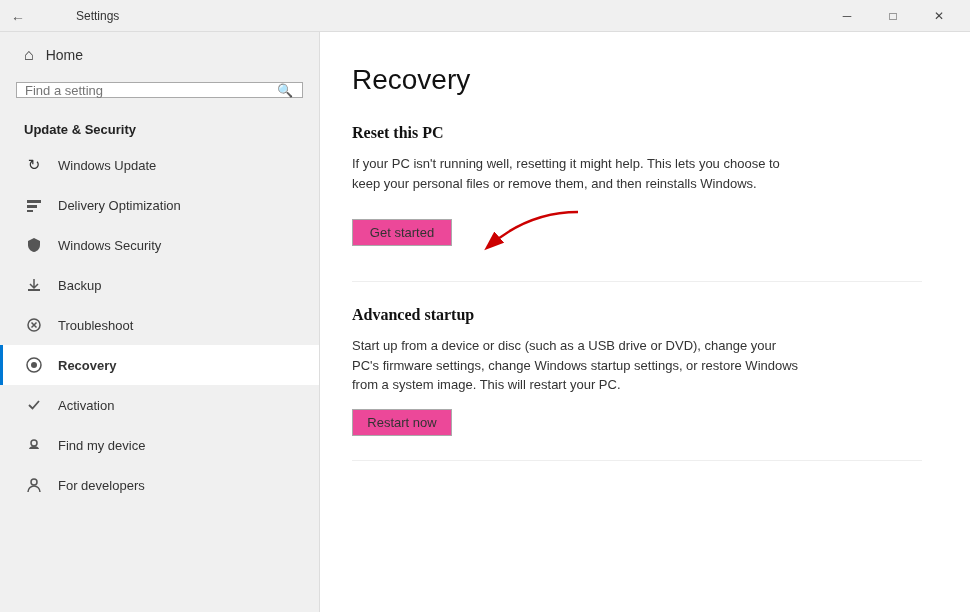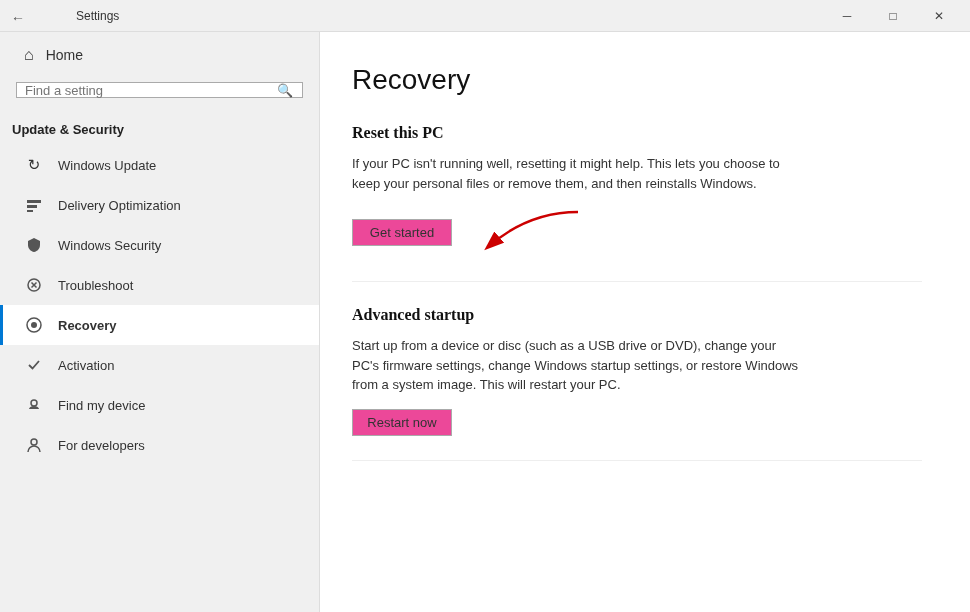--- a/index.html
+++ b/index.html
@@ -103,21 +103,21 @@
       color: #333;
     }
     .search-box .search-icon {
       color: #555;
       font-size: 13px;
     }
     .sidebar-section-title {
       font-size: 13px;
       font-weight: 700;
       color: #222;
-      padding: 8px 24px 8px 12px;
+      padding: 8px 24px 8px 24px;
       margin-top: 4px;
     }
     .nav-item {
       display: flex;
       align-items: center;
       padding: 10px 24px;
       cursor: pointer;
       font-size: 13px;
       color: #333;
       gap: 14px;
@@ -252,20 +252,29 @@
       <span class="nav-icon">
         <svg width="16" height="16" viewBox="0 0 16 16" fill="none">
           <path d="M8 1L2 4v4c0 3.3 2.5 6.4 6 7 3.5-.6 6-3.7 6-7V4L8 1z" fill="#555"></path>
         </svg>
       </span>
       <span>Windows Security</span>
     </div>
     <div class="nav-item">
       <span class="nav-icon">
         <svg width="16" height="16" viewBox="0 0 16 16" fill="none">
+          <path d="M8 2v8M4 7l4 4 4-4" stroke="#555" stroke-width="1.5" fill="none"></path>
+          <rect x="2" y="12" width="12" height="2" fill="#555"></rect>
+        </svg>
+      </span>
+      <span>Backup</span>
+    </div>
+    <div class="nav-item">
+      <span class="nav-icon">
+        <svg width="16" height="16" viewBox="0 0 16 16" fill="none">
           <circle cx="8" cy="8" r="6" stroke="#555" stroke-width="1.5" fill="none"></circle>
           <path d="M10.5 5.5L5.5 10.5M5.5 5.5l5 5" stroke="#555" stroke-width="1.5"></path>
         </svg>
       </span>
       <span>Troubleshoot</span>
     </div>
     <div class="nav-item active">
       <span class="nav-icon">
         <svg width="16" height="16" viewBox="0 0 16 16" fill="none">
           <circle cx="8" cy="8" r="7" stroke="#555" stroke-width="1.5" fill="none"></circle>

